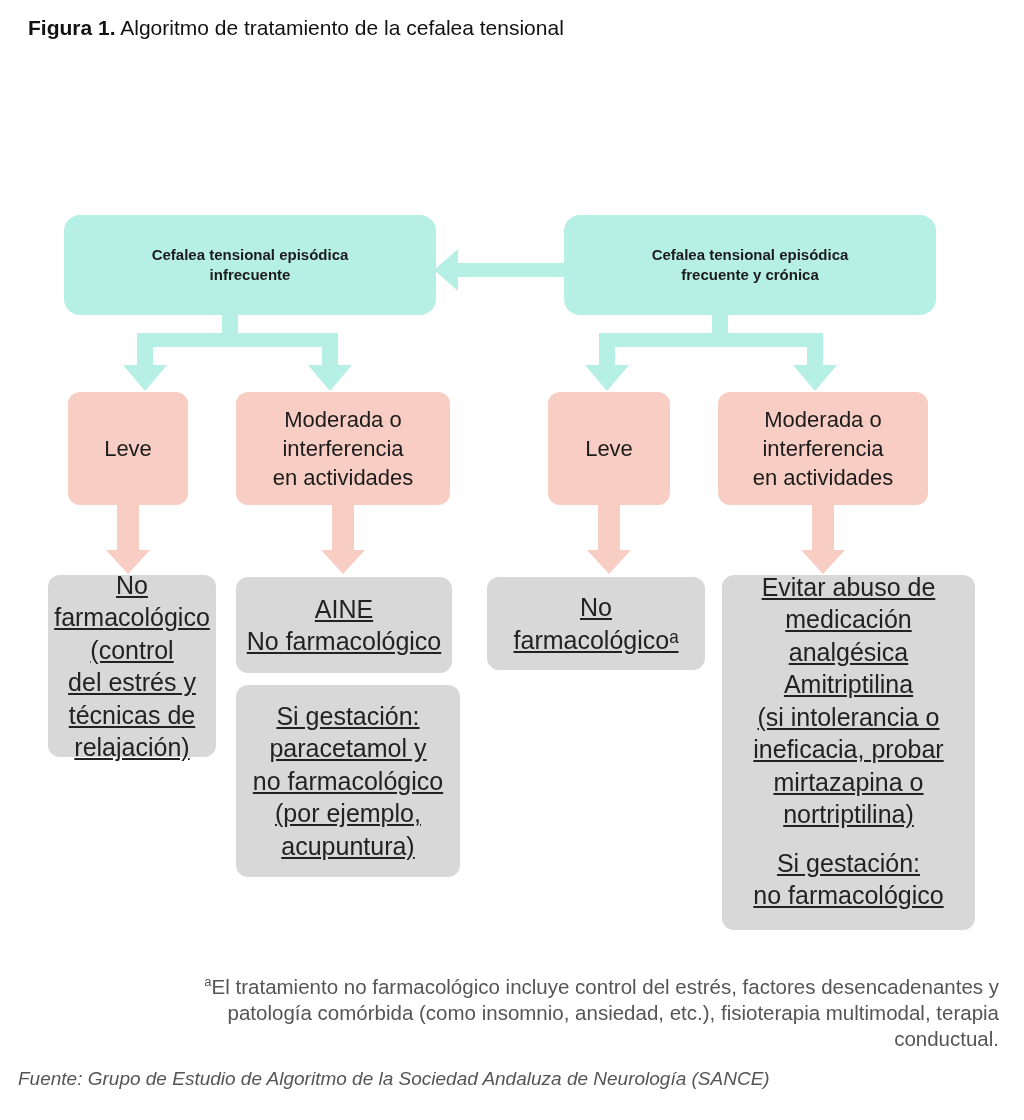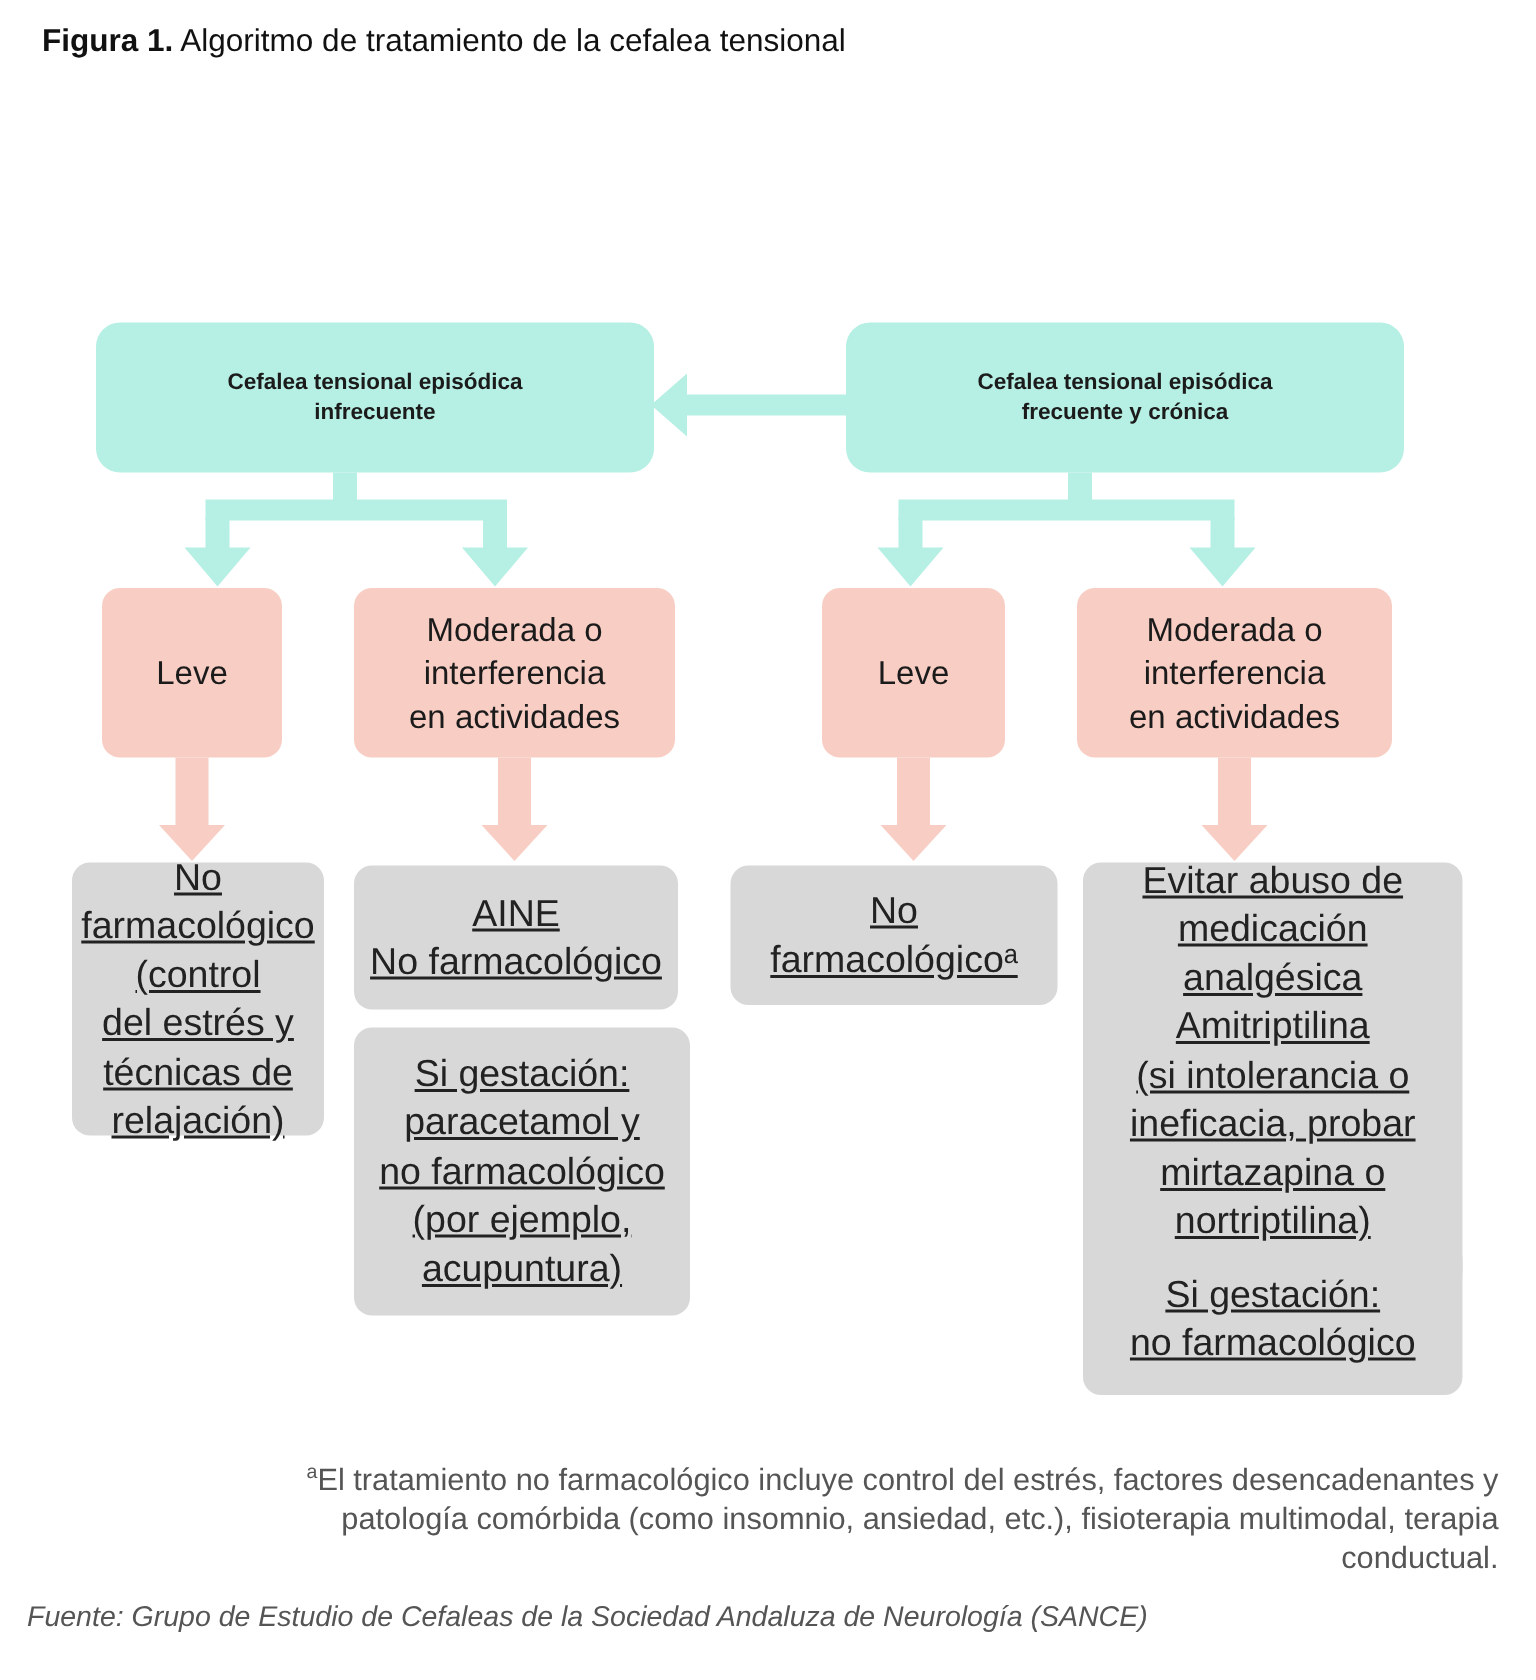--- a/index.html
+++ b/index.html
@@ -107,15 +107,15 @@
 mirtazapina o
 nortriptilina)
 No farmacológicoᵃ</div>
   <div class="box gray" style="left:722px;top:828px;width:253px;height:102px;">Si gestación:
 no farmacológico</div>
 
   <p class="footnote"><sup>a</sup><span class="pre">El tratamiento no farmacológico incluye control del estrés, factores desencadenantes y
 patología comórbida (como insomnio, ansiedad, etc.), fisioterapia multimodal, terapia
 conductual.</span></p>
 
-  <p class="fuente">Fuente: Grupo de Estudio de Cefaleas de la Sociedad Andaluza de Neurología (SANCE)</p>
+  <p class="fuente">Fuente: Grupo de Estudio de Algoritmo de la Sociedad Andaluza de Neurología (SANCE)</p>
 
 </div>
 
 </body></html>

